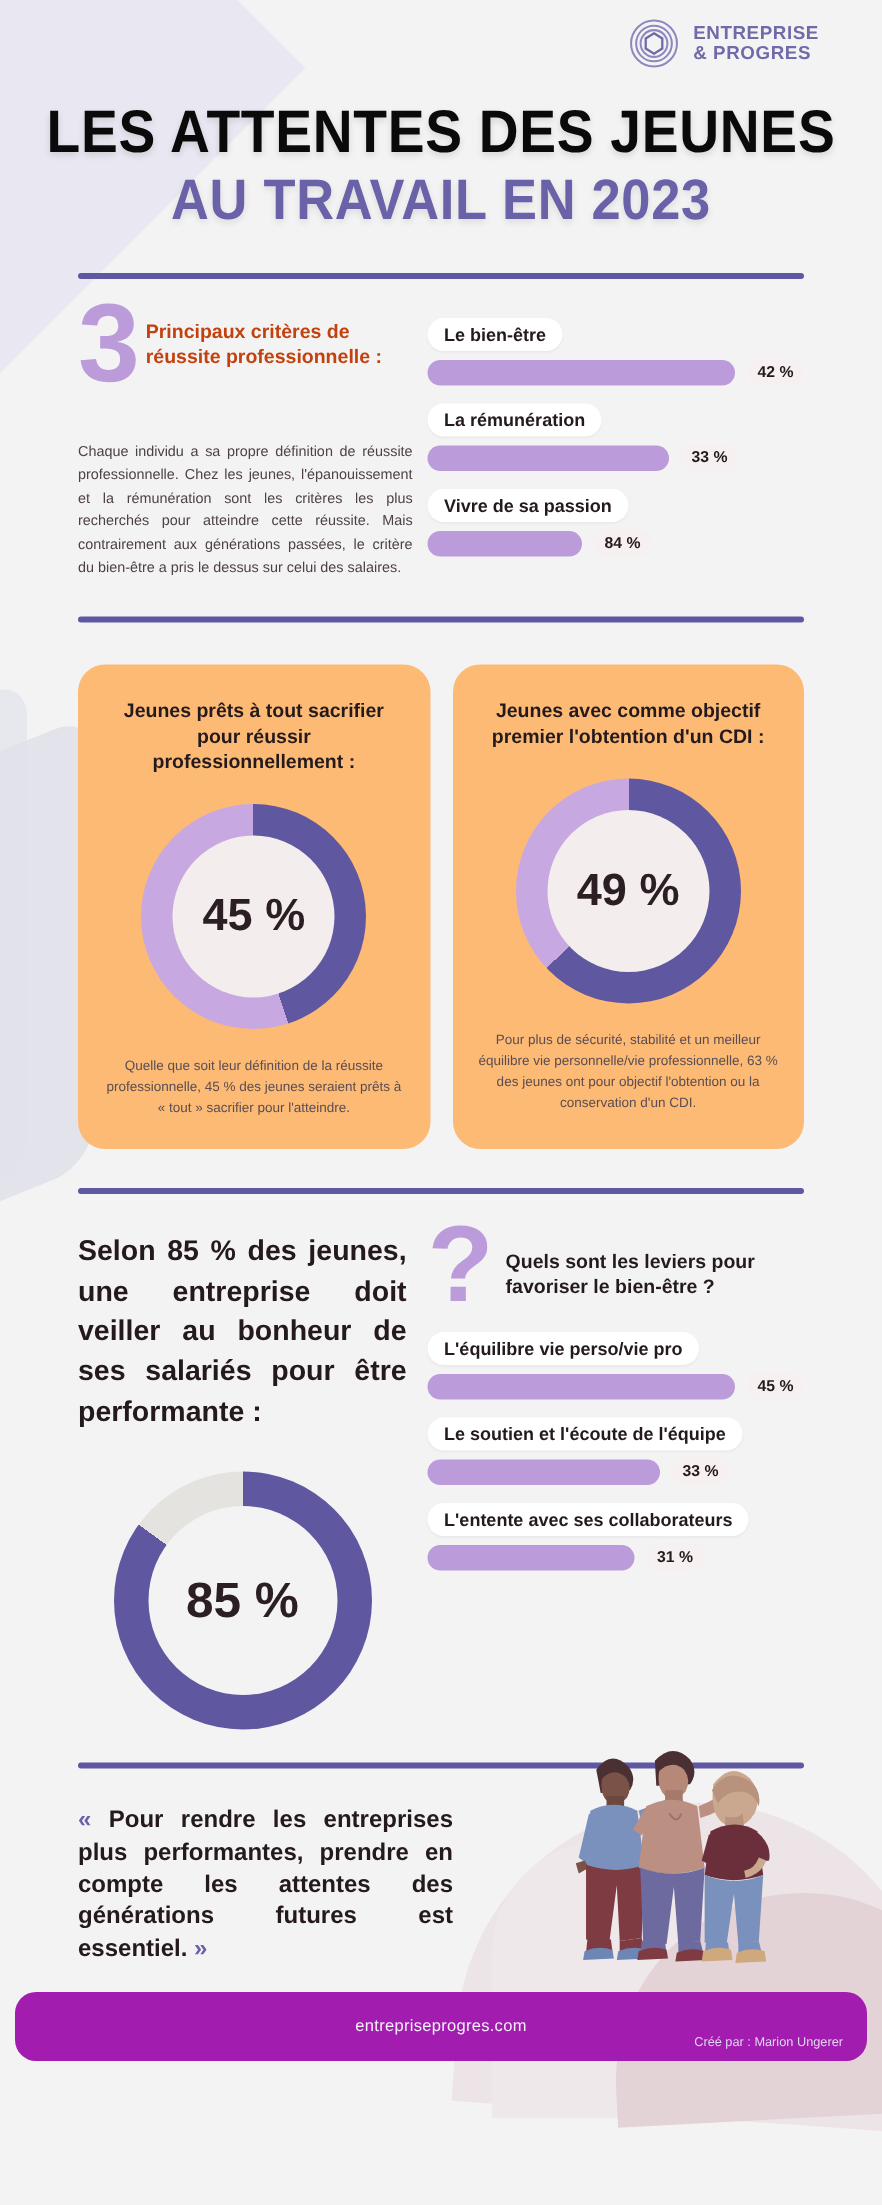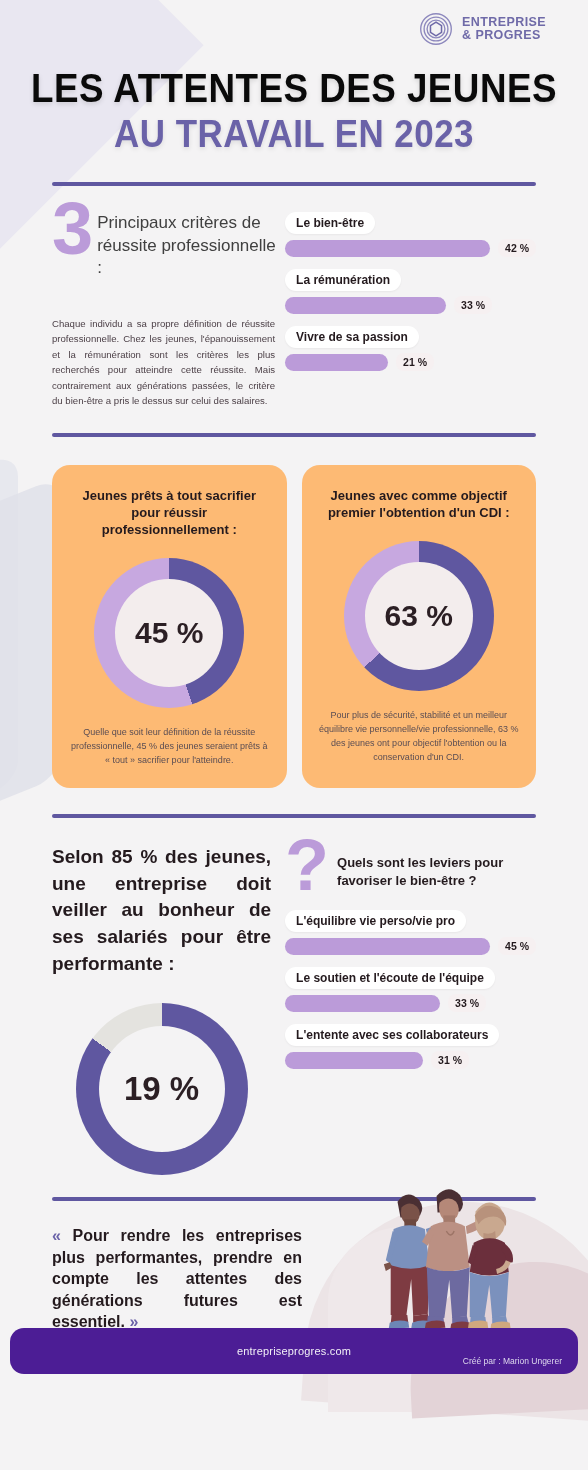--- a/index.html
+++ b/index.html
@@ -107,22 +107,22 @@
 
   
   .sec1 { display: flex; gap: 6px; margin-top: 20px; }
   .sec1-left { width: 250px; position: relative; }
   .big-num-row { display: flex; align-items: flex-start; gap: 6px; }
   .big-num {
     font-size: 74px; font-weight: 700; color: #bb9bd9;
     line-height: .78; letter-spacing: -2px; margin-top: -6px;
   }
   .sec1-heading {
-    font-size: 17px; font-weight: 400; line-height: 1.33;
-    color: #404040; padding-top: 6px;
+    font-size: 13px; font-weight: 700; line-height: 1.33;
+    color: #c2410c; padding-top: 6px;
   }
   .sec1-para {
     font-size: 9.6px; line-height: 1.62; color: #4d4148;
     text-align: justify; margin-top: 36px; padding-right: 4px;
   }
 
   .sec1-right { flex: 1; padding-top: 6px; }
 
   
   .bar-group { margin-bottom: 12px; }
@@ -209,21 +209,21 @@
     font-size: 9.2px; line-height: 1.62; color: #544850;
     text-align: justify; margin-top: 42px;
   }
   .sec4-right { flex: 1; position: relative; }
 
   .people { position: absolute; right: -6px; bottom: -4px; width: 205px; }
 
   
   .footer {
     position: absolute; left: 10px; right: 10px; bottom: 8px;
-    height: 46px; background: #4c1d95;
+    height: 46px; background: #a21caf;
     border-radius: 14px;
     display: flex; align-items: center; justify-content: center;
     z-index: 3;
   }
   .footer-url {
     font-size: 11px; color: #f2f0f7; letter-spacing: .2px;
   }
   .footer-credit {
     position: absolute; right: 16px; bottom: 8px;
     font-size: 8.5px; color: #ded9ee;
@@ -294,21 +294,21 @@
           <div class="bar-row">
             <div class="bar" style="width:161px"></div>
             <span class="bar-val">33 %</span>
           </div>
         </div>
 
         <div class="bar-group">
           <span class="bar-label">Vivre de sa passion</span>
           <div class="bar-row">
             <div class="bar" style="width:103px"></div>
-            <span class="bar-val">21 %</span>
+            <span class="bar-val">84 %</span>
           </div>
         </div>
 
       </div>
     </div>
 
     <div class="divider" style="margin-top:24px"></div>
 
     <div class="cards">
 
@@ -319,37 +319,37 @@
             <div class="donut-text">45 %</div>
           </div>
         </div>
         <div class="card-note">Quelle que soit leur définition de la réussite professionnelle, 45 % des jeunes seraient prêts à « tout » sacrifier pour l'atteindre.</div>
       </div>
 
       <div class="card">
         <div class="card-title">Jeunes avec comme objectif premier l'obtention d'un CDI :</div>
         <div class="donut-wrap">
           <div class="donut" style="background:conic-gradient(#5f57a0 0deg 226.8deg, #c7a8e0 226.8deg 360deg)">
-            <div class="donut-text">63 %</div>
+            <div class="donut-text">49 %</div>
           </div>
         </div>
         <div class="card-note">Pour plus de sécurité, stabilité et un meilleur équilibre vie personnelle/vie professionnelle, 63 % des jeunes ont pour objectif l'obtention ou la conservation d'un CDI.</div>
       </div>
 
     </div>
 
     <div class="divider" style="margin-top:26px"></div>
 
     <div class="sec3">
 
       <div class="sec3-left">
         <div class="sec3-heading">Selon 85 % des jeunes, une entreprise doit veiller au bonheur de ses salariés pour être performante :</div>
         <div class="donut85-wrap">
           <div class="donut85" style="background:conic-gradient(#5f57a0 0deg 306deg, #e4e3df 306deg 360deg)">
-            <div class="donut85-text">19 %</div>
+            <div class="donut85-text">85 %</div>
           </div>
         </div>
       </div>
 
       <div class="sec3-right">
         <div class="q-row">
           <div class="q-mark">?</div>
           <div class="q-heading">Quels sont les leviers pour favoriser le bien-être ?</div>
         </div>
 

